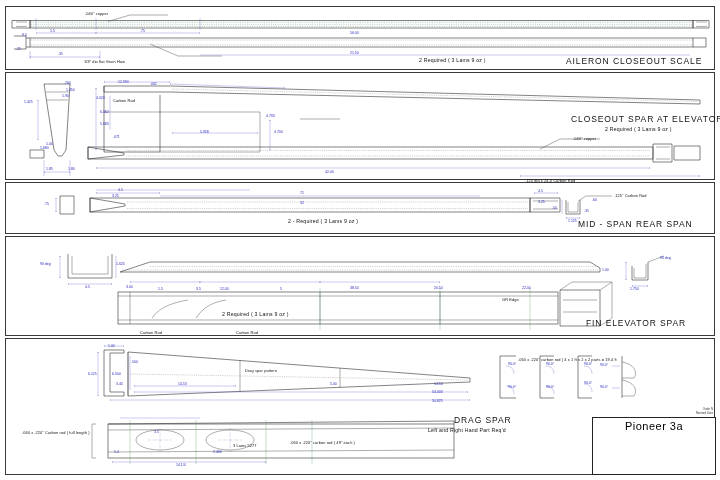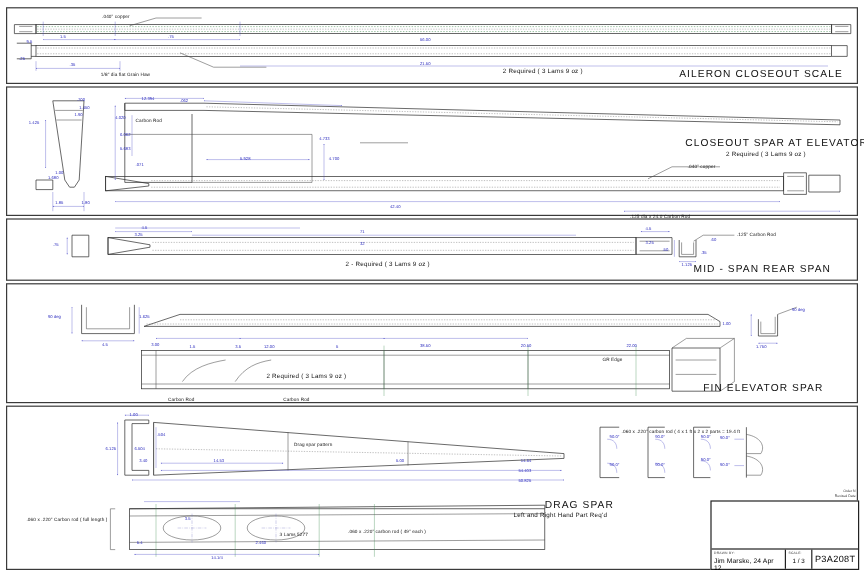--- a/index.html
+++ b/index.html
@@ -408,28 +408,16 @@
   <div class="dim" style="left:584px; top:362px;">90.0°</div>
   <div class="dim" style="left:584px; top:381px;">90.0°</div>
   <div class="dim" style="left:600px; top:363px;">90.0°</div>
   <div class="dim" style="left:600px; top:385px;">90.0°</div>
 
   <div class="tb">
     <div class="tb-meta">
       <span>Order  N</span>
       <span>Revised  Date</span>
     </div>
-    <div class="tb-row">
-      <div class="tb-cell" style="flex:0 0 62px;">
-        <span class="tb-cap">DRAWN  BY:</span>
-        <span class="tb-val">Jim  Marske, 24 Apr 12</span>
-      </div>
-      <div class="tb-cell" style="flex:0 0 22px;">
-        <span class="tb-cap">SCALE:</span>
-        <span class="tb-val-c">1 / 3</span>
-      </div>
-      <div class="tb-cell" style="flex:1 1 auto;">
-        <span class="tb-val-n">P3A208T</span>
-      </div>
-    </div>
+    <div class="tb-sub">Pioneer  3a</div>
   </div>
 
 </div>
 
 </body></html>

